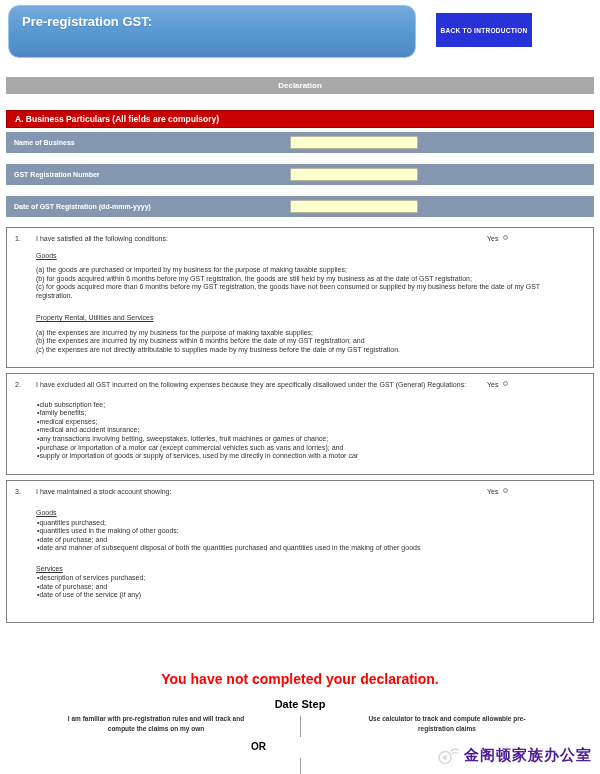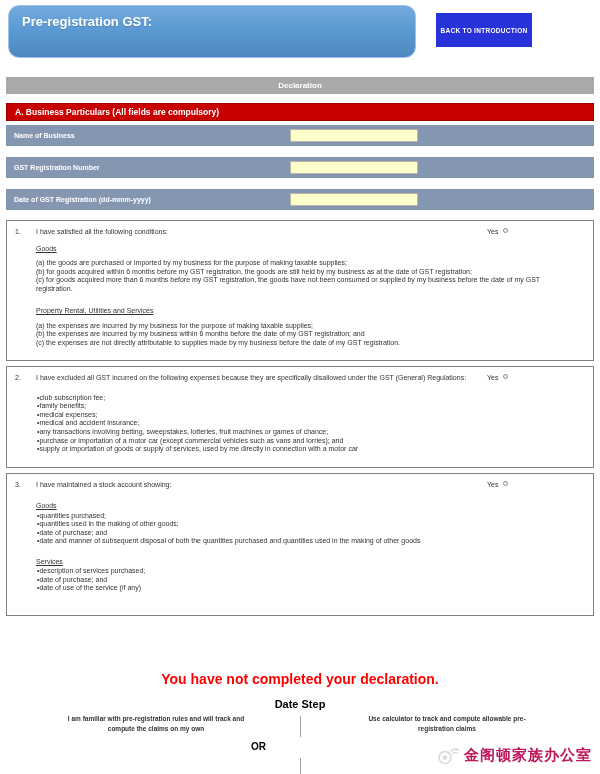--- a/index.html
+++ b/index.html
@@ -30,21 +30,21 @@
     cursor:pointer;
   }
   
   .declaration-bar {
     margin:7px 6px 3px 6px; height:17px;
     background:#a9a9a9; color:#ffffff;
     font-weight:bold; font-size:8px; text-align:center; line-height:17px;
   }
   
   .section { margin:0 6px; }
-  .section-a { margin-top:9px; }
+  .section-a { margin-top:16px; }
   .section-b { margin-top:10px; }
   .red-bar {
     background:#c80000; border:1px solid #9e0000;
     color:#ffffff; font-weight:bold; font-size:8.5px;
     height:18px; line-height:16px; padding:0 8px;
   }
   
   .field-row {
     position:relative; height:21px; background:#8496b0;
     color:#ffffff; font-weight:bold; font-size:7px;
@@ -99,21 +99,21 @@
   .vline { position:absolute; left:300px; width:1px; background:#a0a0a0; }
   .vline-top { top:716px; height:21px; }
   .vline-bottom { top:758px; height:16px; }
   .or-label {
     position:absolute; left:0; top:741px; width:517px;
     text-align:center; color:#000000; font-weight:bold; font-size:10px;
   }
   .watermark {
     position:absolute; right:8px; top:745px;
     display:flex; align-items:center; gap:3px;
-    color:#be185d; font-size:15px; font-weight:bold; letter-spacing:1px;
+    color:#4c1d95; font-size:15px; font-weight:bold; letter-spacing:1px;
   }
 </style>
 </head>
 <body>
 
 <div class="header-row">
   <div class="title-card">
     <div>Pre-registration GST:</div>
   </div>
   <button class="back-btn">BACK TO INTRODUCTION</button>

